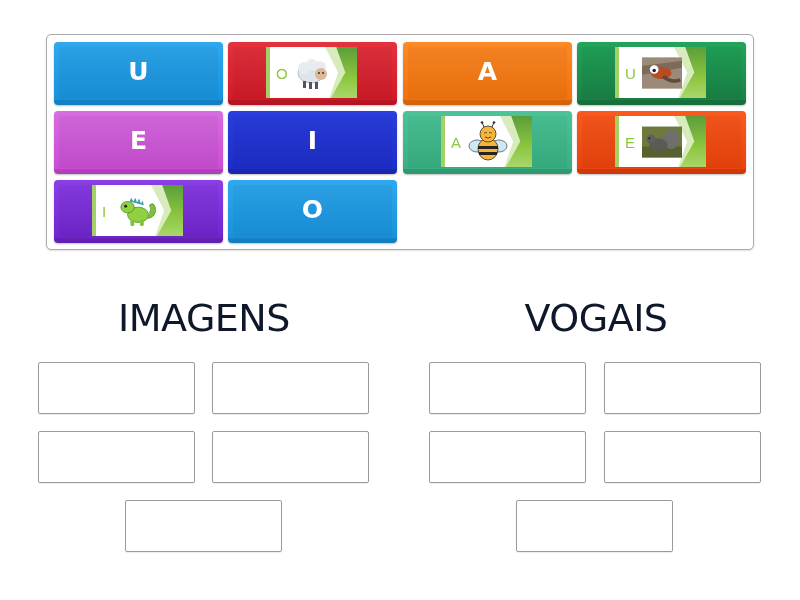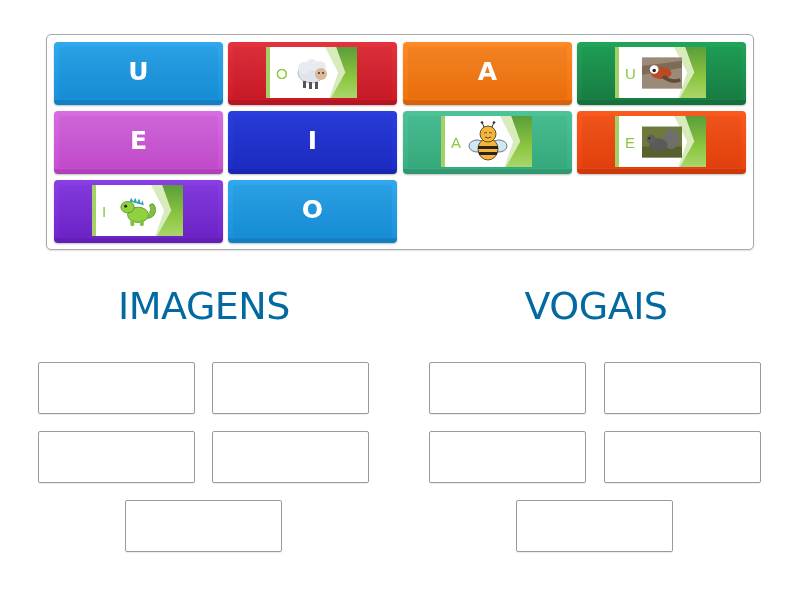--- a/index.html
+++ b/index.html
@@ -48,21 +48,21 @@
   }
   .card .cletter {
     position: absolute; left: 10px; top: 50%; transform: translateY(-50%);
     color: #8cc63f; font-size: 15px; font-family: "Liberation Sans", sans-serif;
   }
   .card .pic {
     position: absolute; left: 27px; top: 7px; width: 40px; height: 37px;
     display: flex; align-items: center; justify-content: center;
   }
   .heading {
-    position: absolute; top: 284px; font-size: 38px; color: #0369a1;
+    position: absolute; top: 296px; font-size: 38px; color: #0f172a;
     font-family: "DejaVu Sans", sans-serif; font-weight: normal;
     text-align: center; width: 340px; letter-spacing: -0.5px;
   }
   .drop {
     position: absolute; width: 157px; height: 52px; box-sizing: border-box;
     border: 1px solid #9b9b9b; border-radius: 2px; background: #fff;
     box-shadow: 0 1px 1px rgba(0,0,0,0.08);
   }
 </style>
 </head>

